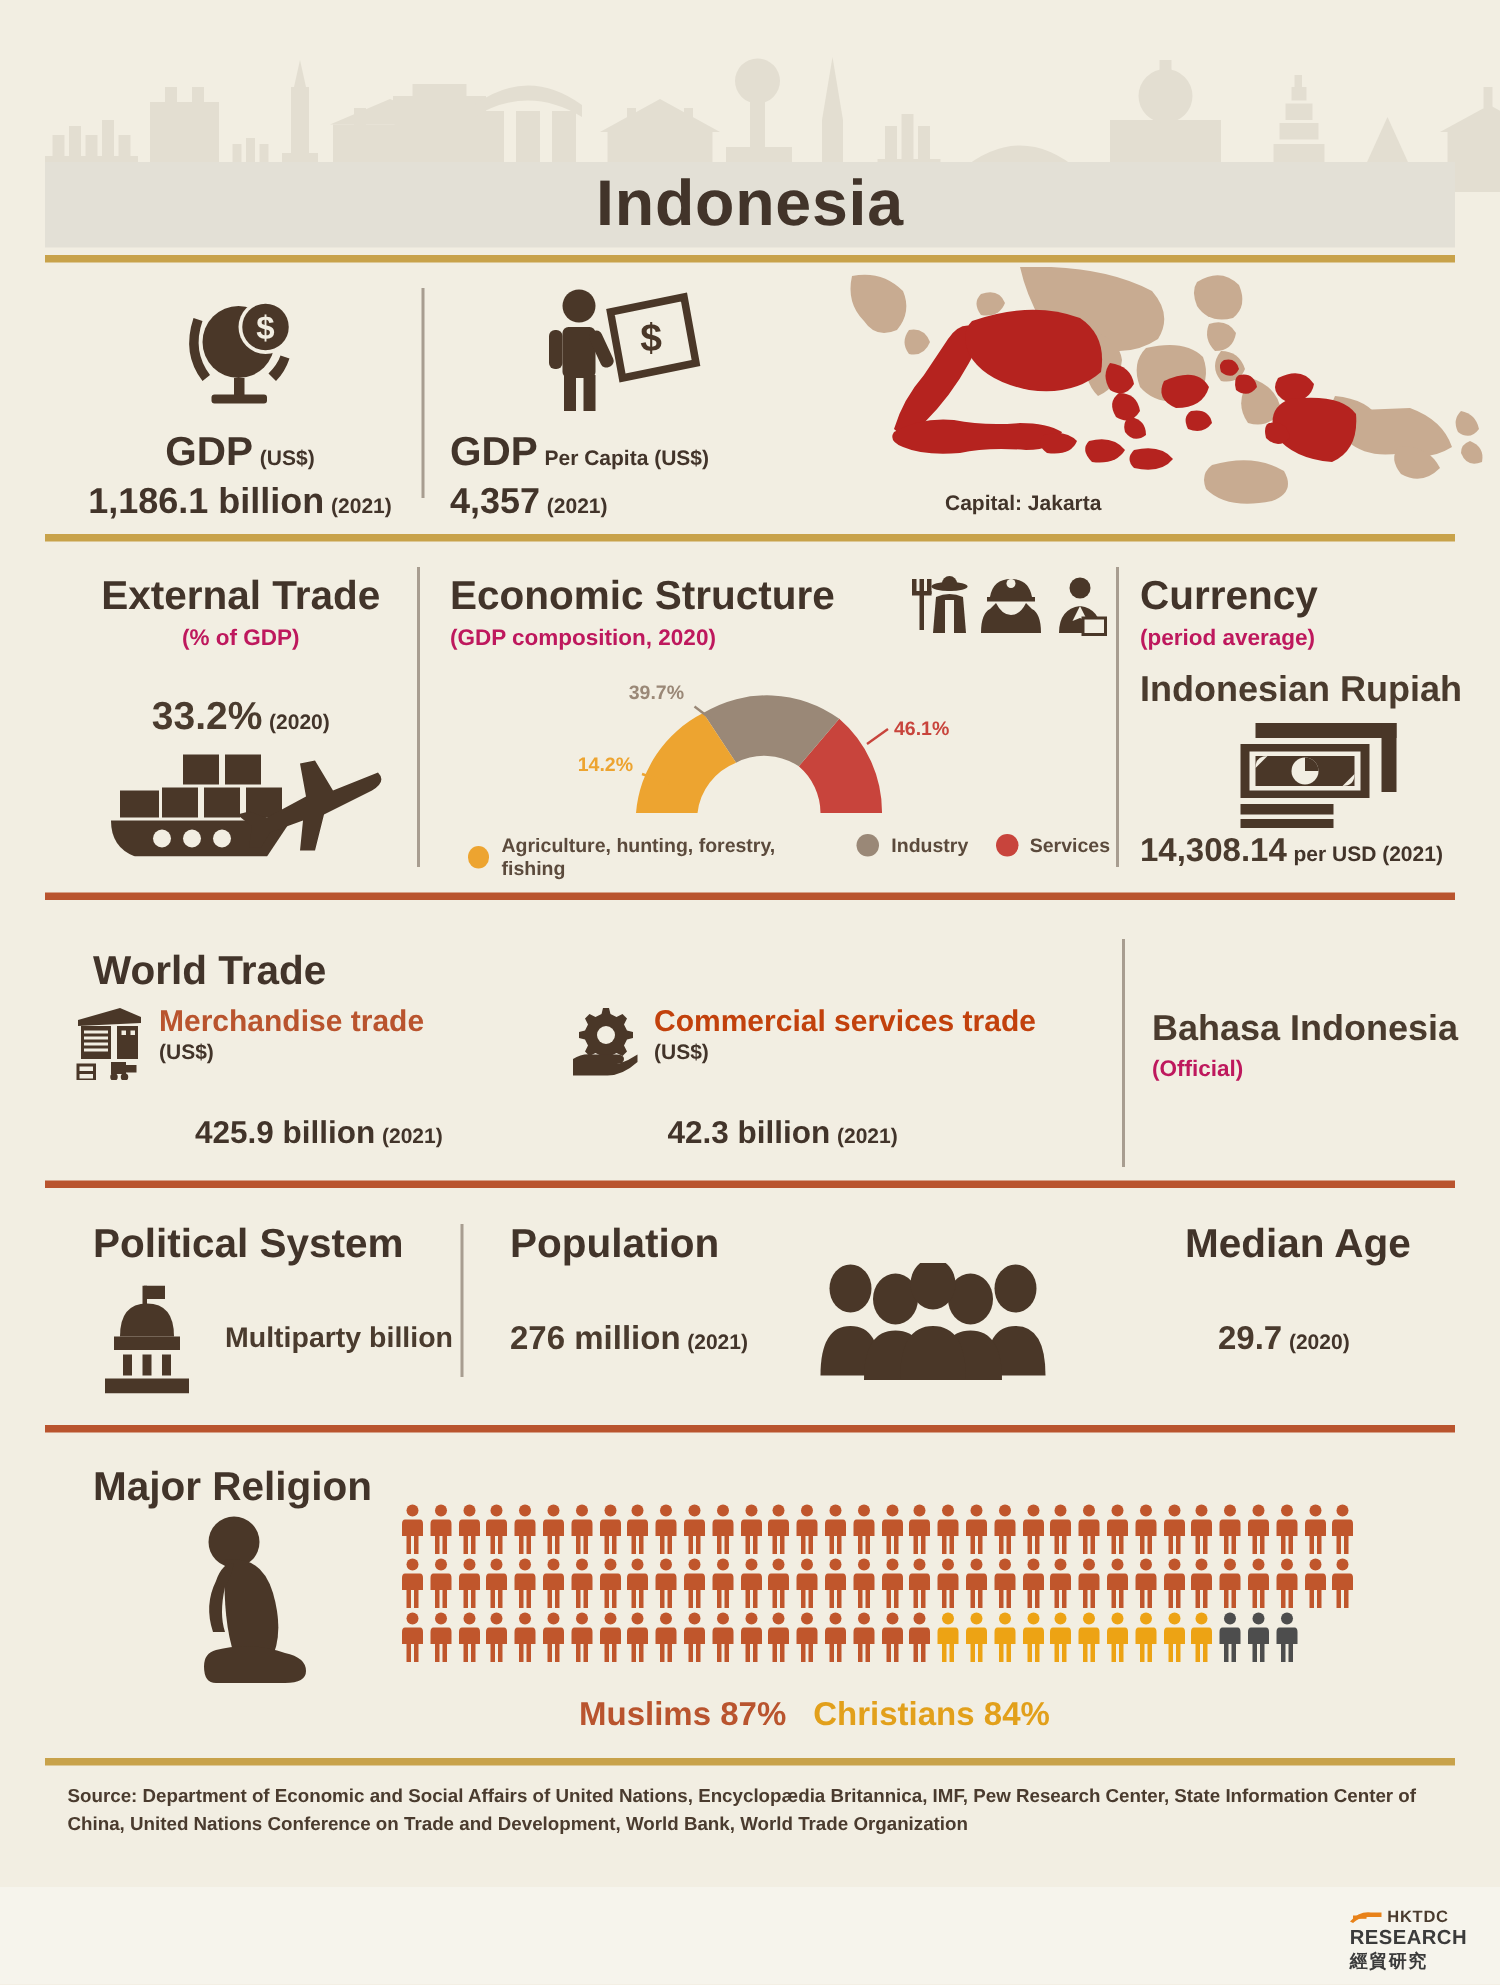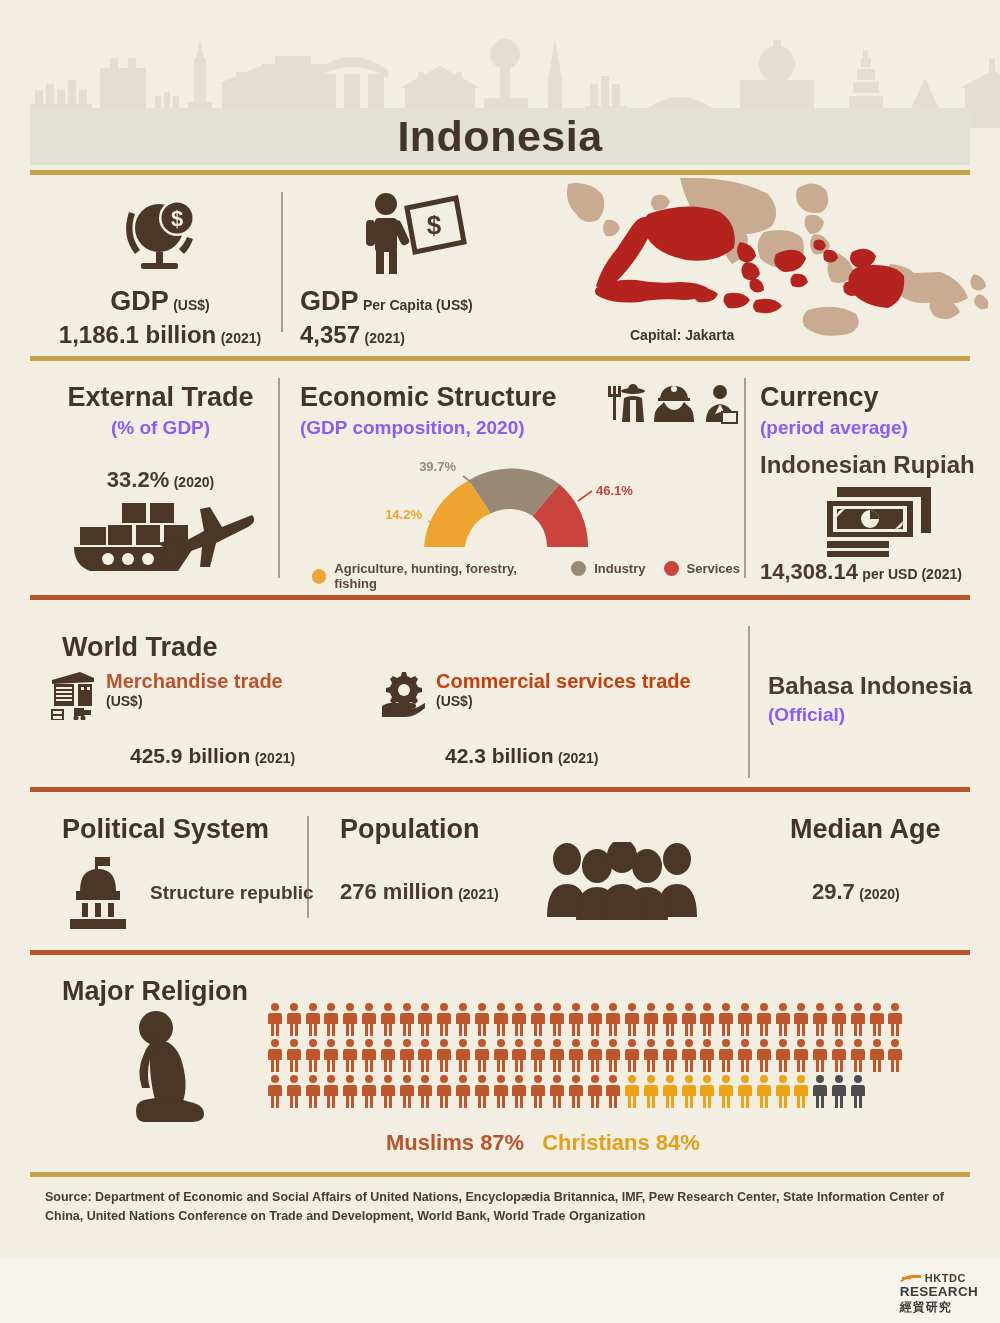--- a/index.html
+++ b/index.html
@@ -37,21 +37,21 @@
 
   .gdp-block { position: absolute; text-align: center; }
   .gdp-icon { height: 86px; display:flex; align-items:flex-end; justify-content:center; }
 
   .map-wrap { position: absolute; left: 560px; top: 0px; width: 440px; height: 178px; }
   .capital { position: absolute; left: 630px; top: 327px; font-size: 14px; font-weight: bold; color:#42342a;}
 
   
   .sec2 { position: absolute; left: 0; top: 372px; width: 1000px; height: 220px; }
   .h-big { font-size: 27px; font-weight: bold; color: #42342a; }
-  .h-sub { font-size: 19px; font-weight: bold; color: #8b5cf6; }
+  .h-sub { font-size: 15px; font-weight: bold; color: #be185d; }
 
   .legend { display: flex; align-items: center; gap: 8px; font-size: 13px; font-weight: bold; color: #5b4a3c; }
   .legdot { width: 15px; height: 15px; border-radius: 50%; display:inline-block; }
 
   
   .sec3 { position: absolute; left: 0; top: 612px; width: 1000px; height: 180px; }
   .wt-title { font-size: 20px; font-weight: bold; }
   .wt-us { font-size: 14px; font-weight: bold; color: #42342a; }
   .wt-val { font-size: 21px; font-weight: bold; color: #42342a; }
 
@@ -249,21 +249,21 @@
 
     <div class="gold-rule" style="top:178px"></div>
   </div>
 
   <div class="sec2">
 
     <div style="position:absolute; left:48px; top:10px; width:225px; text-align:center;">
       <div class="h-big">External Trade</div>
       <div class="h-sub" style="margin-top:4px;">(% of GDP)</div>
       <div style="margin-top:28px;">
-        <span style="font-size:22px;font-weight:bold;">33.2%</span>
+        <span style="font-size:26px;font-weight:bold;">33.2%</span>
         <span class="stat-year">(2020)</span>
       </div>
       <div style="margin-top:6px; display:flex; justify-content:center;">
         <svg width="190" height="72" viewBox="0 0 190 72">
           <g fill="#4a3728">
             <rect x="56" y="4" width="24" height="20"></rect>
             <rect x="84" y="4" width="24" height="20"></rect>
             <rect x="42" y="26" width="24" height="20"></rect>
             <rect x="70" y="26" width="24" height="20"></rect>
             <rect x="98" y="26" width="24" height="20"></rect>
@@ -455,21 +455,21 @@
             <rect x="34" y="0" width="14" height="9"></rect>
             <rect x="33" y="0" width="3" height="16"></rect>
             <path d="M18 34 q0 -22 18 -22 q18 0 18 22 z"></path>
             <rect x="14" y="34" width="44" height="9"></rect>
             <rect x="20" y="46" width="6" height="14"></rect>
             <rect x="33" y="46" width="6" height="14"></rect>
             <rect x="46" y="46" width="6" height="14"></rect>
             <rect x="8" y="62" width="56" height="10"></rect>
           </g>
         </svg>
-        <span style="font-size:19px; font-weight:bold;">Structure republic</span>
+        <span style="font-size:19px; font-weight:bold;">Multiparty billion</span>
       </div>
     </div>
 
     <div class="vdiv" style="left:307px; top:16px; height:102px;"></div>
 
     <div style="position:absolute; left:340px; top:14px;">
       <div class="h-big">Population</div>
       <div style="margin-top:34px;">
         <span style="font-size:22px;font-weight:bold;">276 million</span>
         <span class="stat-year">(2021)</span>

